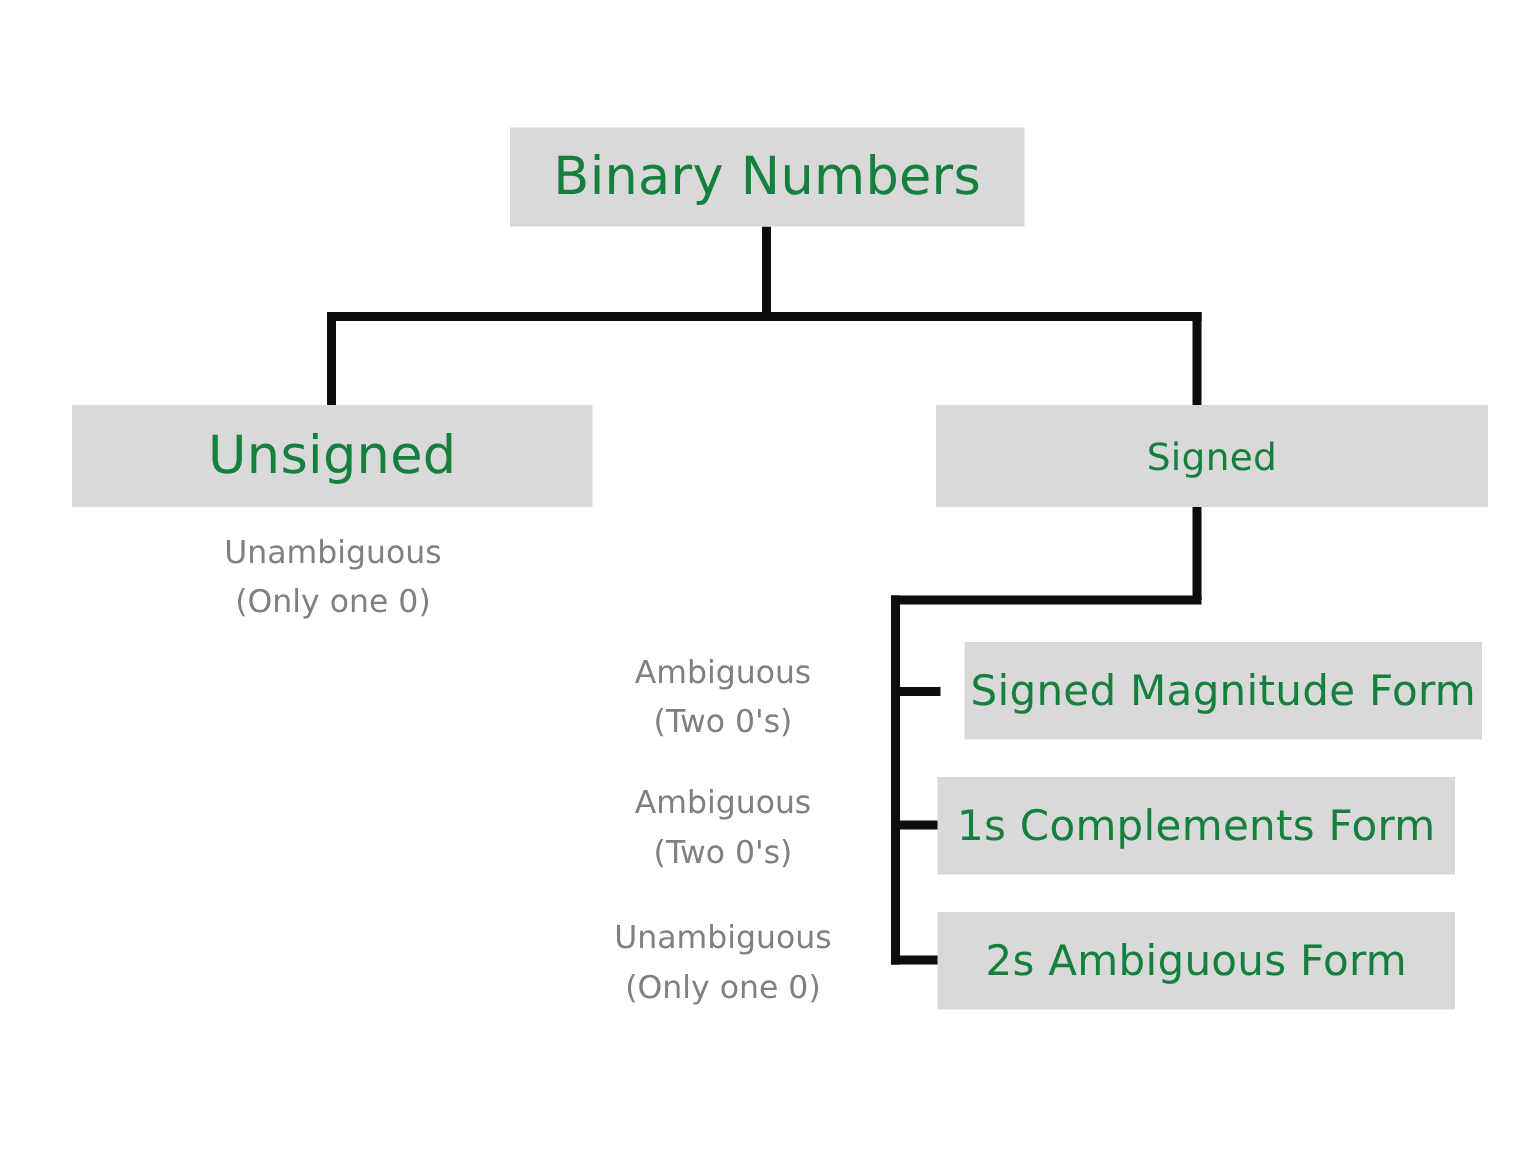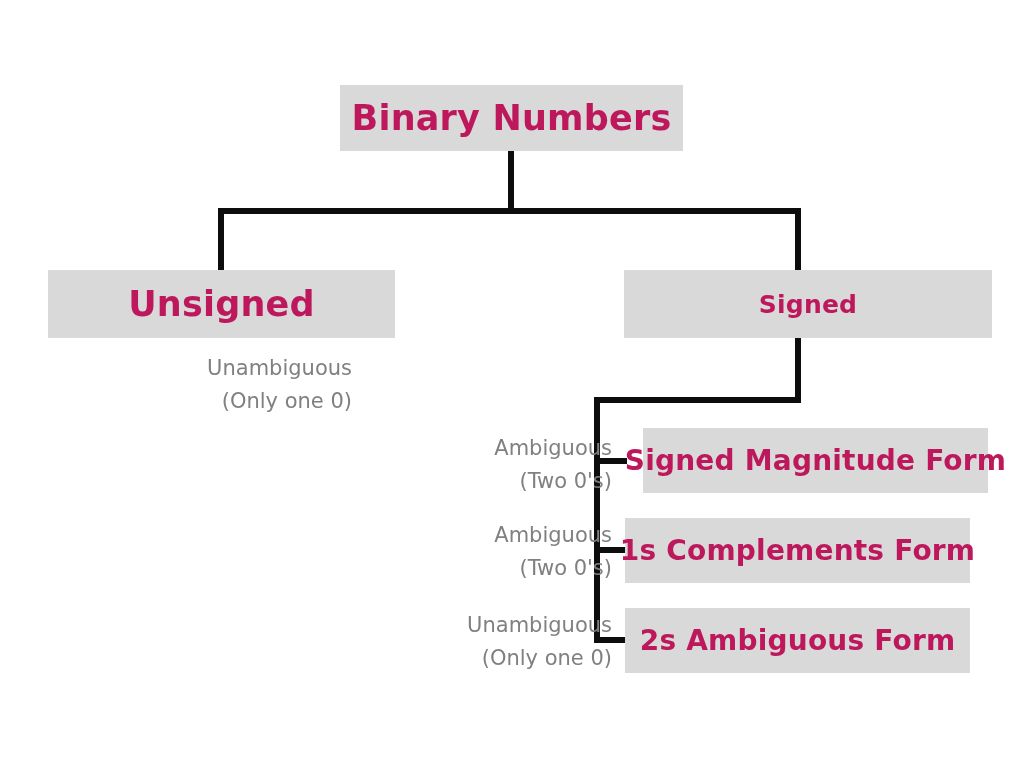--- a/index.html
+++ b/index.html
@@ -16,22 +16,22 @@
     height: 766px;
     background: #ffffff;
     overflow: hidden;
   }
   .node {
     position: absolute;
     background: #d9d9d9;
     display: flex;
     align-items: center;
     justify-content: center;
-    color: #be185d;
-    font-weight: 700;
+    color: #15803d;
+    font-weight: 400;
     letter-spacing: 0.2px;
     white-space: nowrap;
     text-align: right;
   }
   .node-root {
     left: 340px;
     top: 85px;
     width: 343px;
     height: 66px;
     font-size: 35px;
@@ -61,21 +61,21 @@
   .node-form-3 { top: 608px; }
 
   .annot {
     position: absolute;
     color: #808080;
     font-size: 21px;
     line-height: 1.55;
     text-align: center;
     white-space: nowrap;
   }
-  .annot-line { display: block; text-align: right; }
+  .annot-line { display: block; }
 
   .annot-unsigned {
     left: 92px;
     top: 352px;
     width: 260px;
   }
   .annot-sm {
     left: 352px;
     top: 432px;
     width: 260px;

